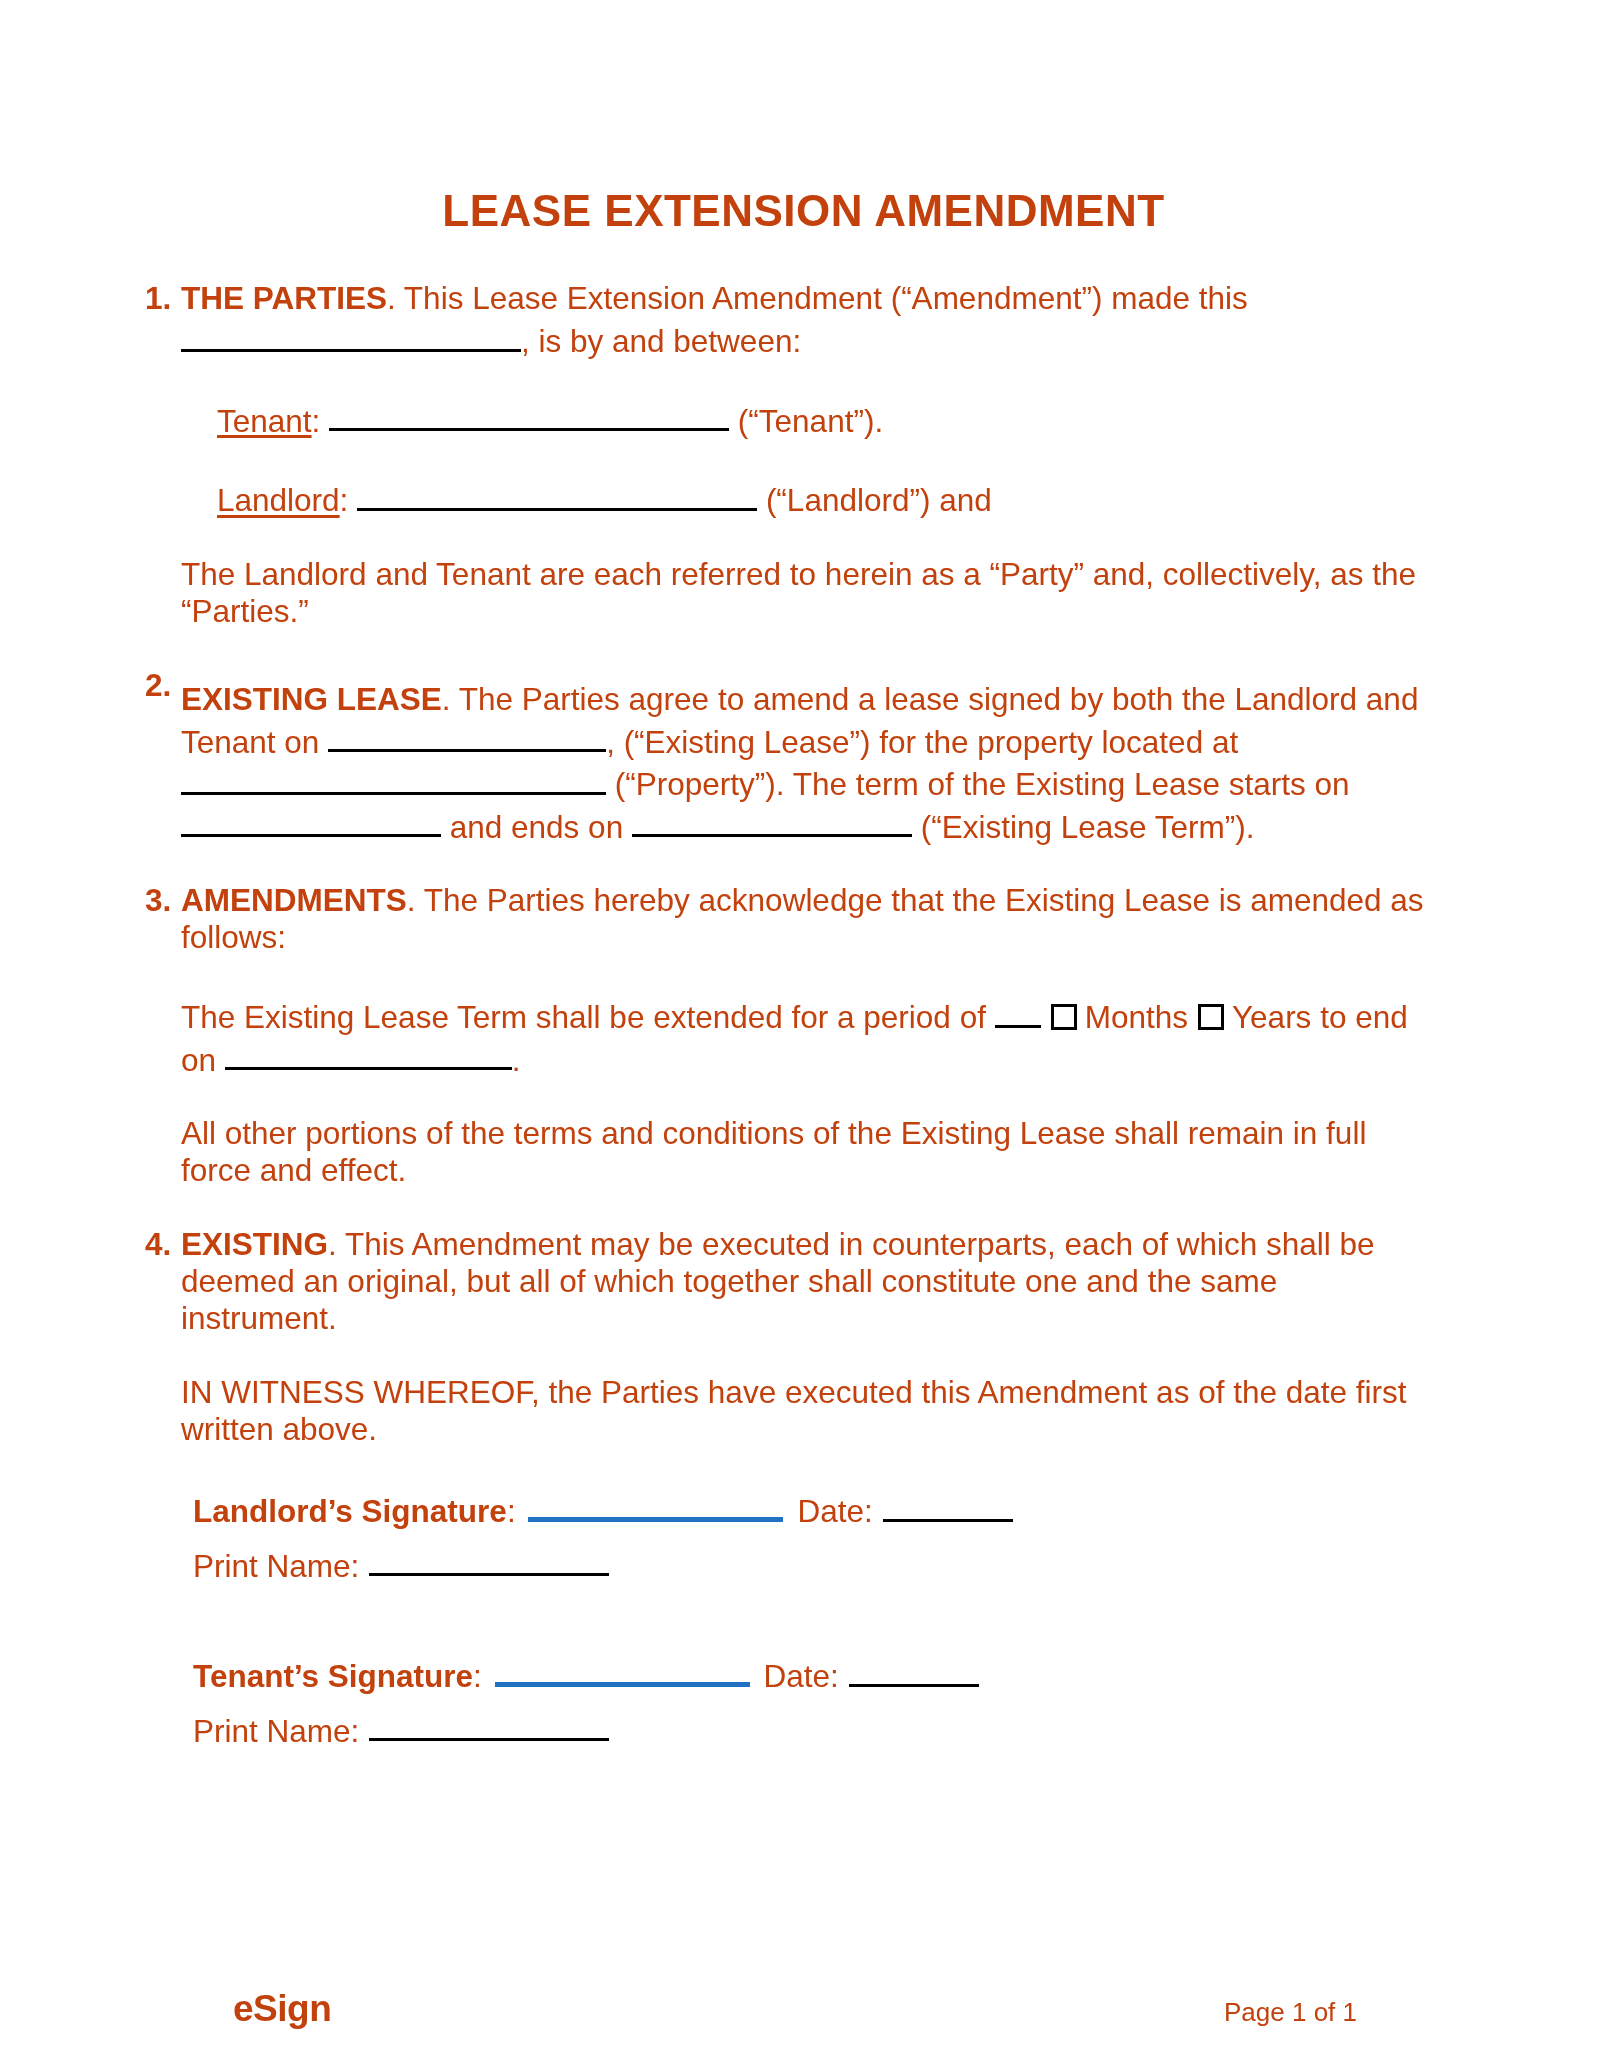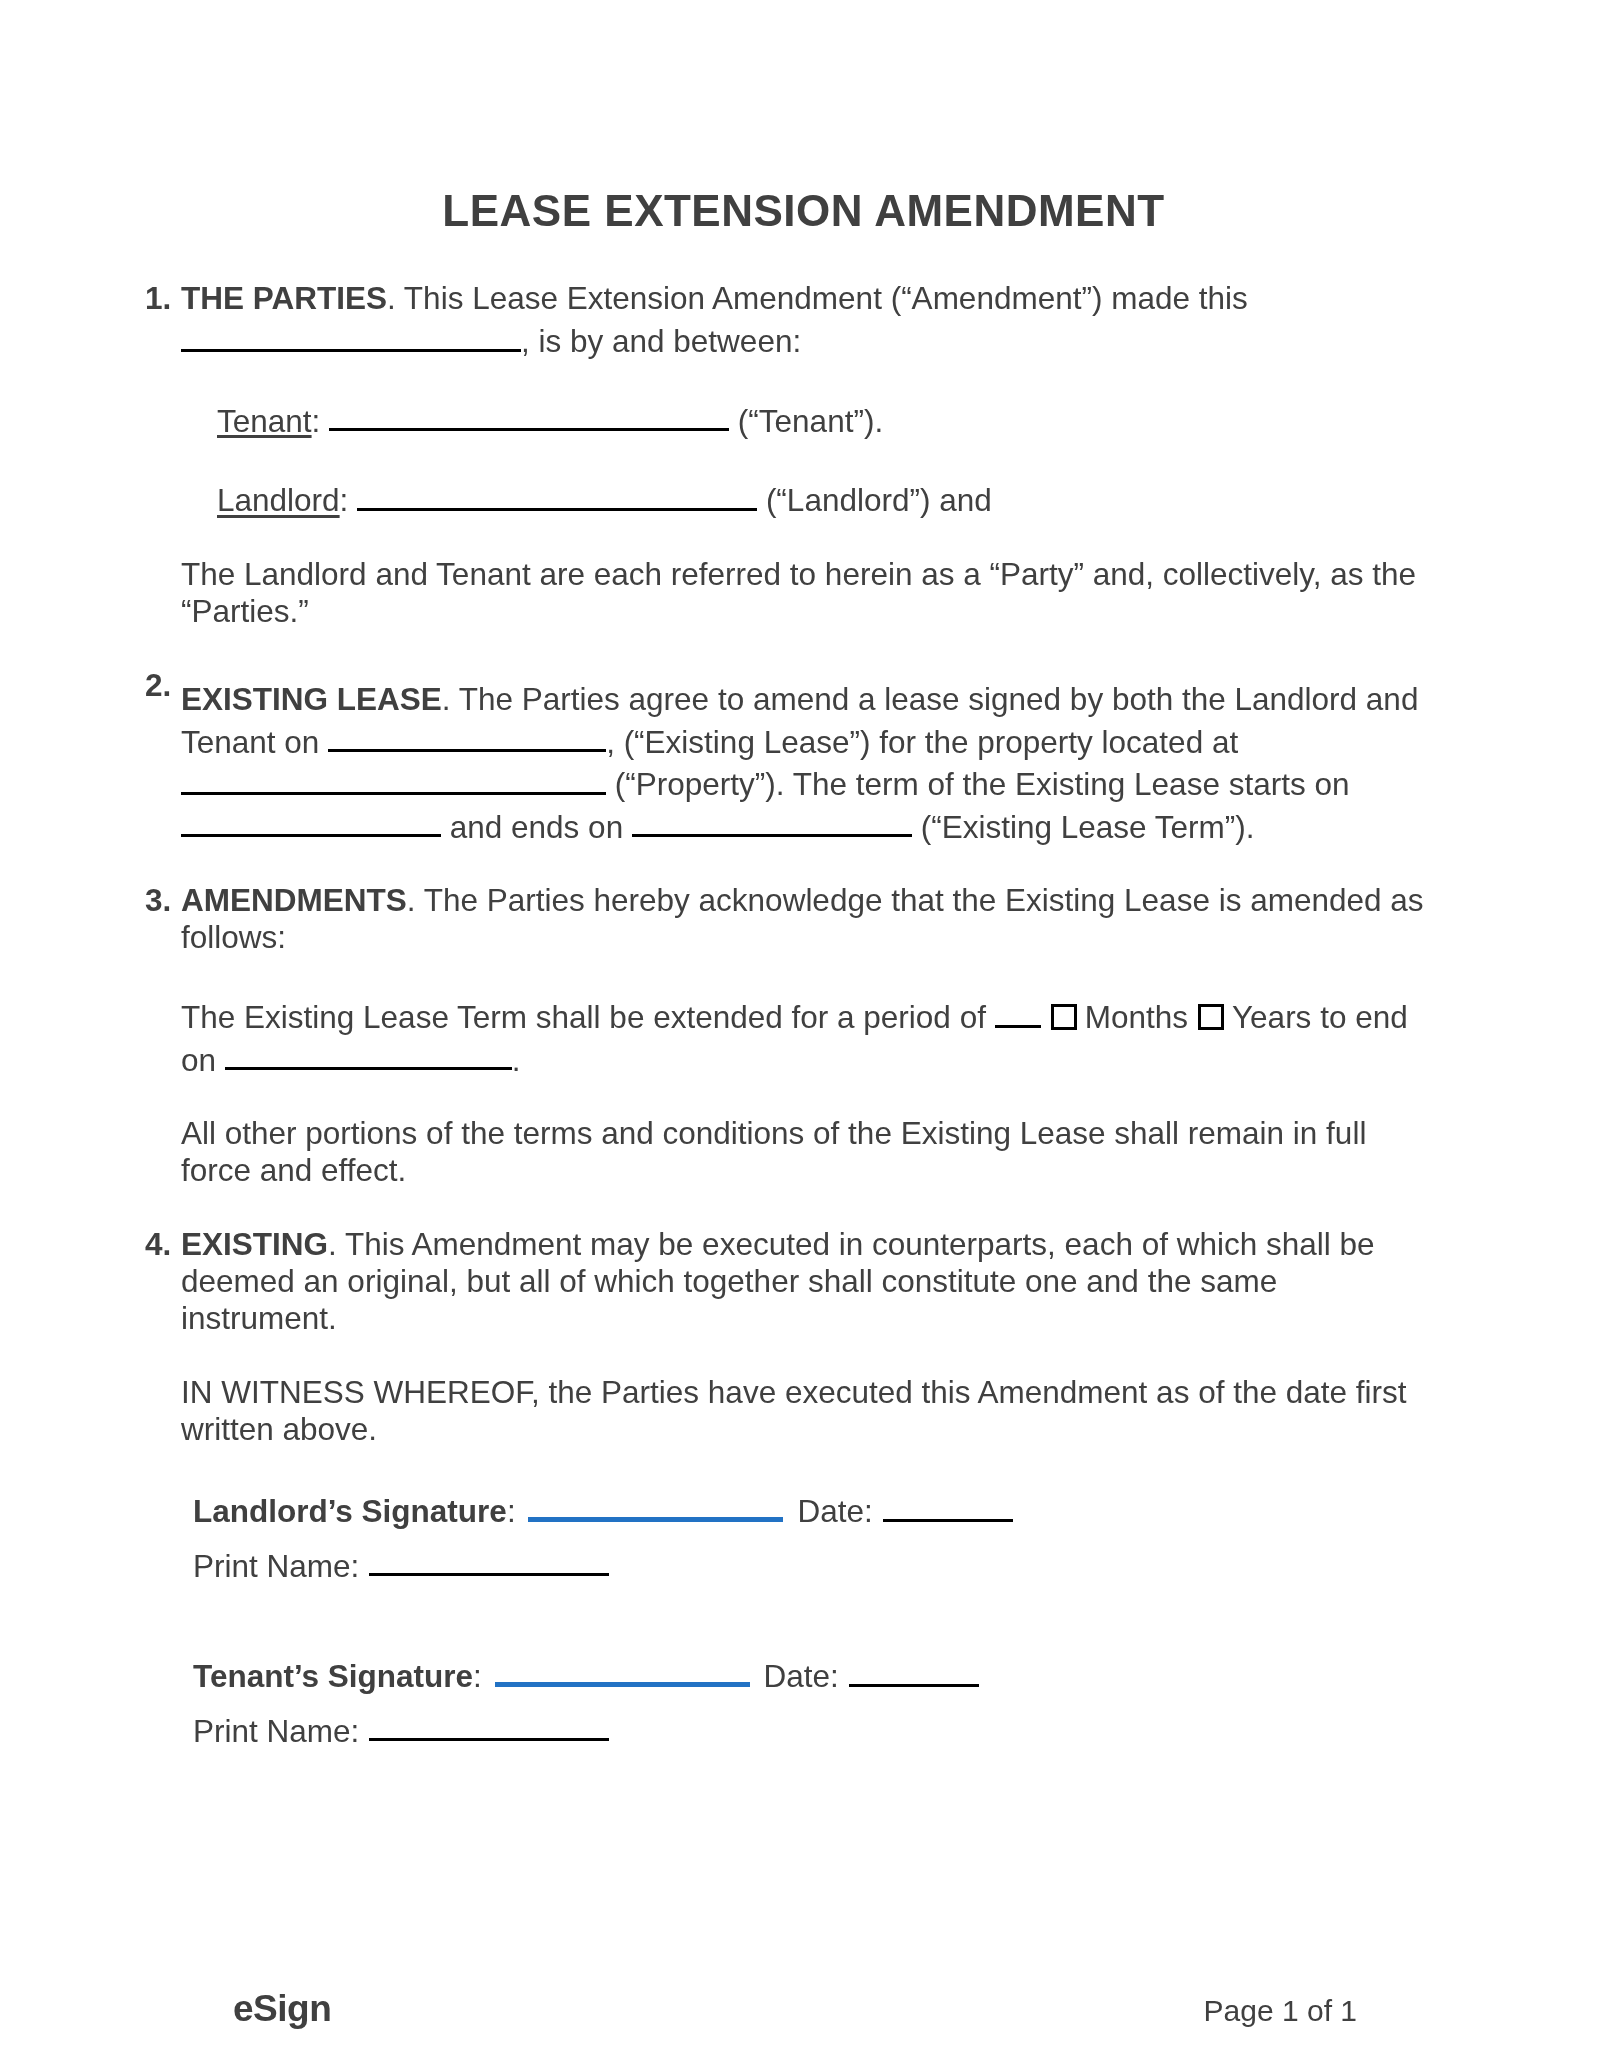--- a/index.html
+++ b/index.html
@@ -5,21 +5,21 @@
   html, body {
     margin: 0;
     padding: 0;
     background: #ffffff;
   }
   .page {
     position: relative;
     width: 1607px;
     height: 2048px;
     background: #ffffff;
-    color: #404040;
+    color: #c2410c;
     font-family: "Liberation Sans", "DejaVu Sans", sans-serif;
     font-size: 31.5px;
     line-height: 37px;
     overflow: hidden;
   }
   .title {
     margin: 186px 0 0 0;
     text-align: center;
     font-size: 44px;
     line-height: 50px;
@@ -100,21 +100,21 @@
     right: 250px;
     display: flex;
     justify-content: space-between;
     align-items: baseline;
   }
   .brand {
     font-weight: bold;
     font-size: 37px;
     letter-spacing: -0.5px;
   }
-  .pagenum { font-size: 30px; }
+  .pagenum { font-size: 26px; }
 </style>
 </head>
 <body>
 
 <div class="page">
 
   <h1 class="title">LEASE EXTENSION AMENDMENT</h1>
 
   <div class="content">
 

